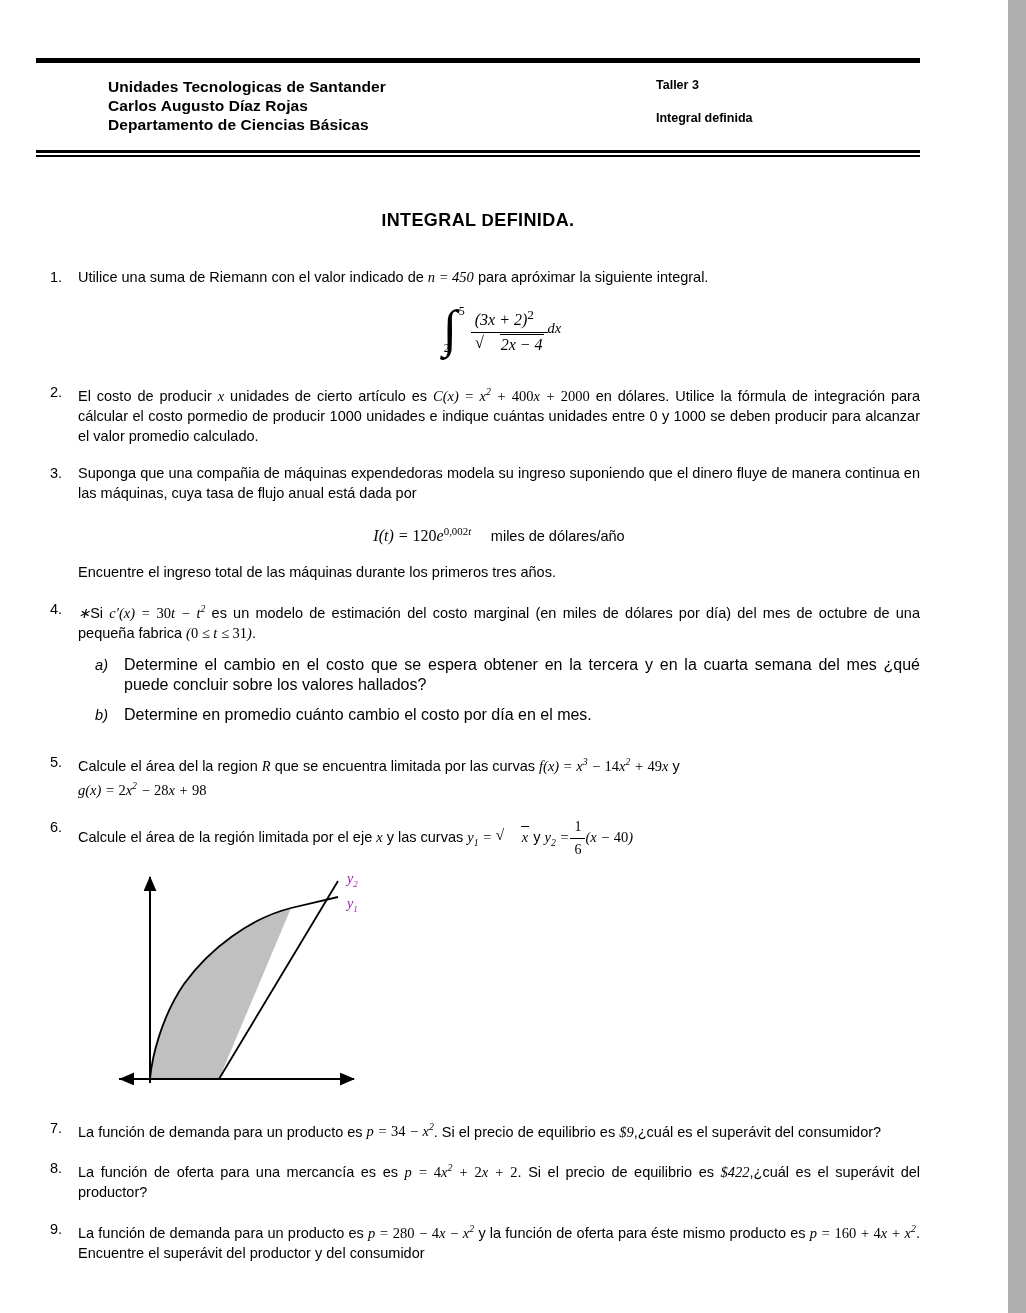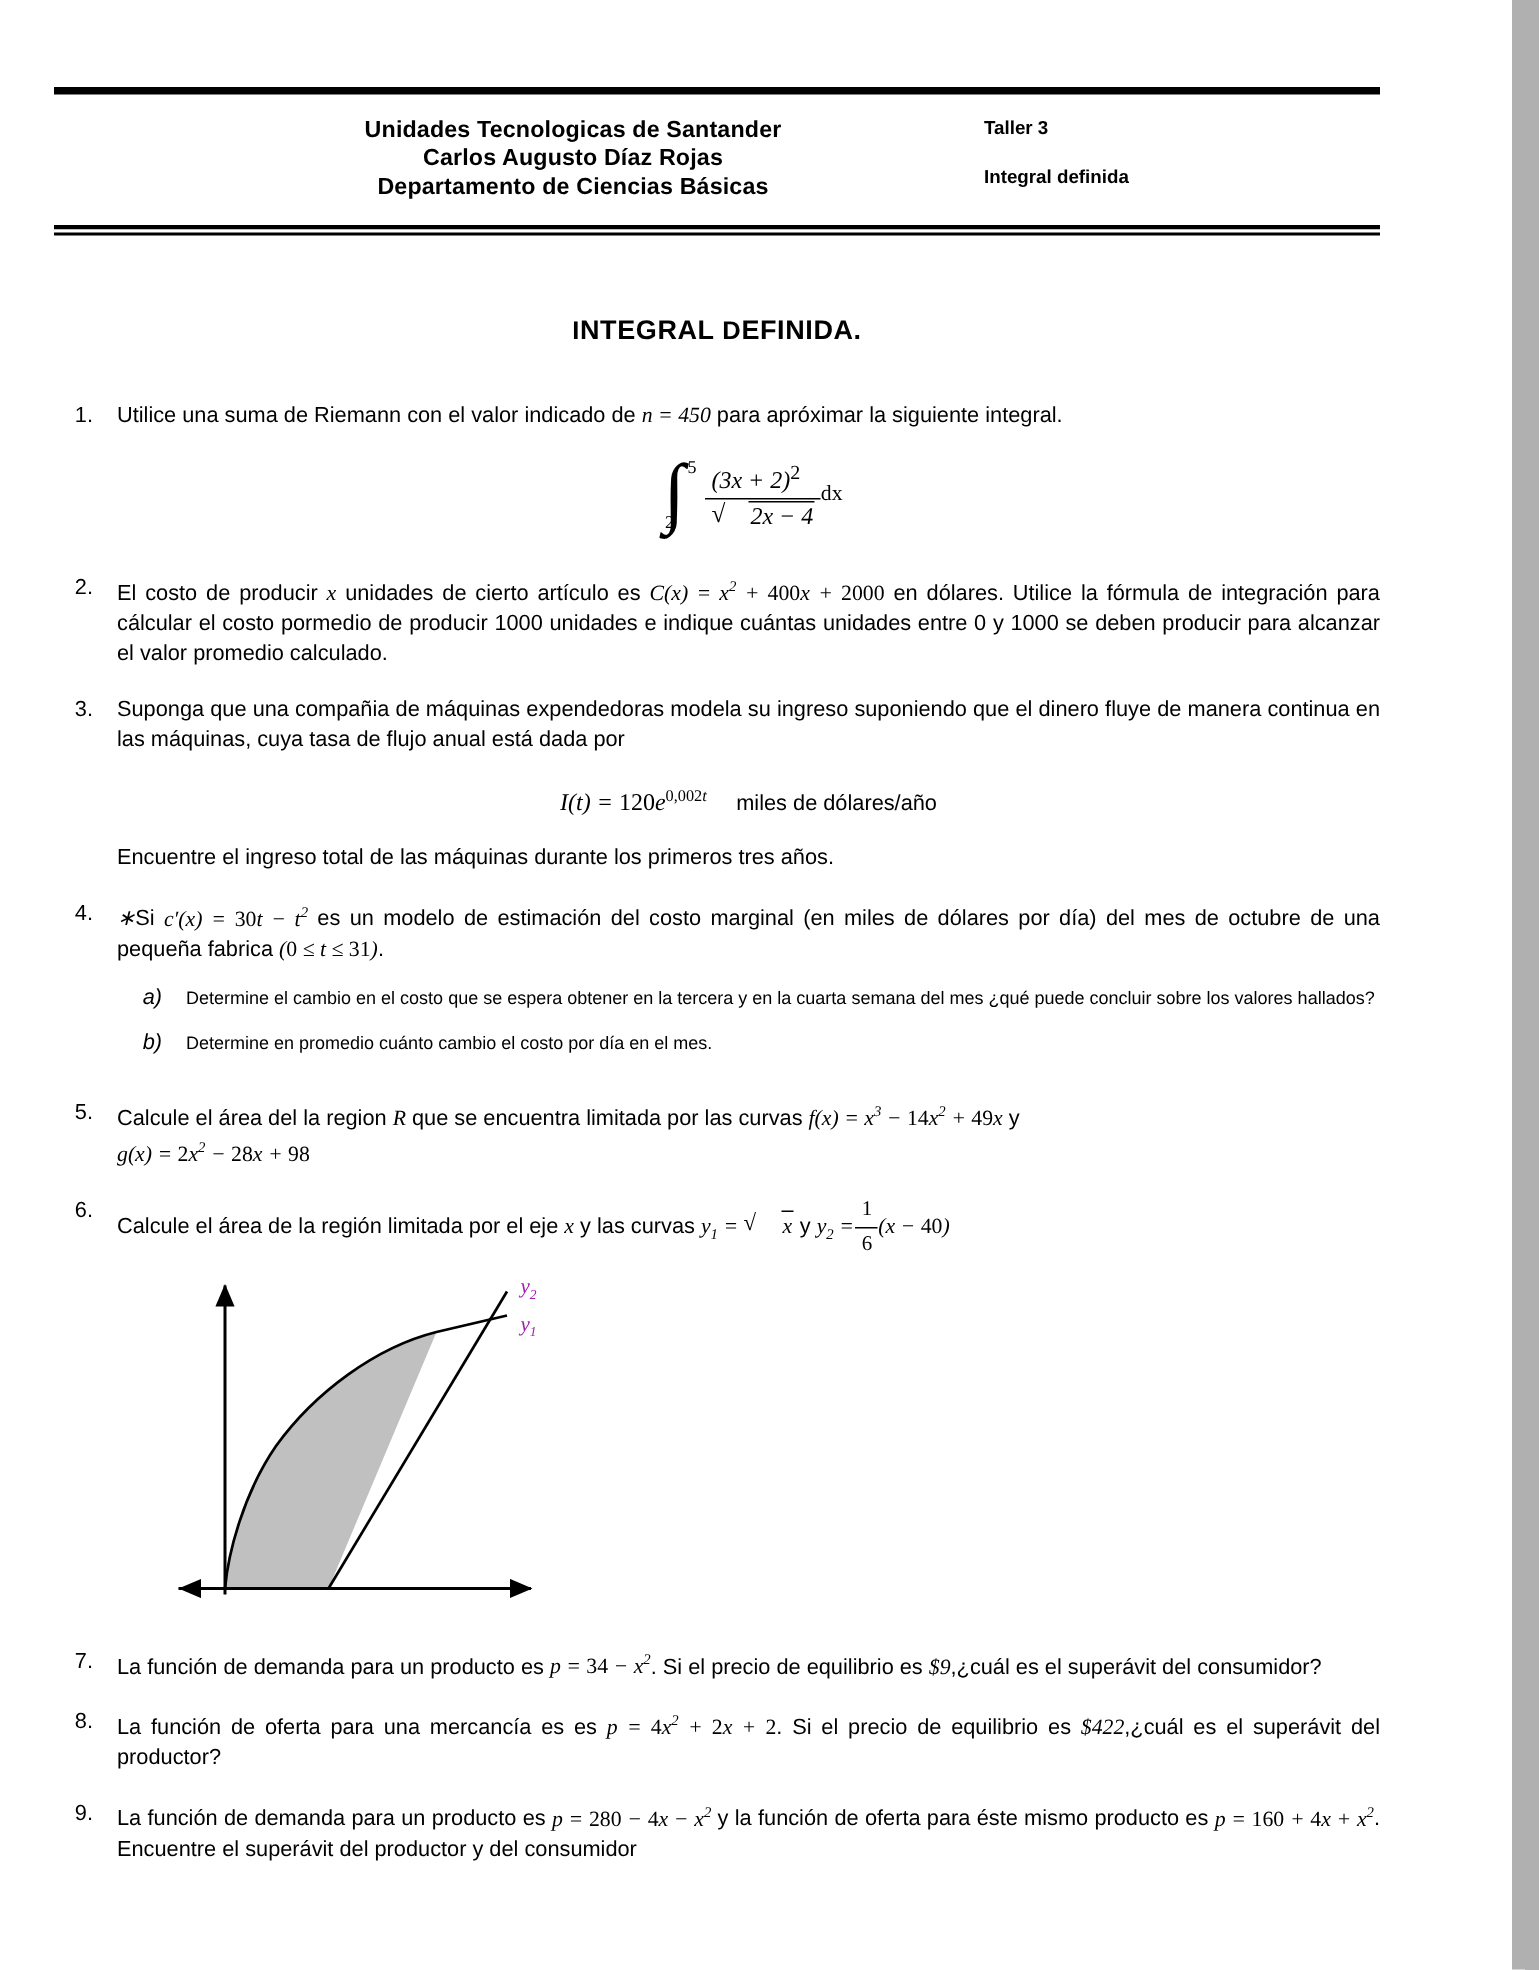--- a/index.html
+++ b/index.html
@@ -51,21 +51,20 @@
   .header-row {
     display: flex;
     align-items: flex-start;
     padding-top: 14px;
     padding-bottom: 16px;
   }
   .header-left {
     flex: 0 0 620px;
     padding-left: 72px;
     box-sizing: border-box;
-    text-align: center;
   }
   .header-left div {
     font-weight: bold;
     font-size: 15.5px;
     line-height: 19px;
     letter-spacing: 0.1px;
   }
   .header-right {
     flex: 1 1 auto;
   }
@@ -129,21 +128,21 @@
     flex: 0 0 46px;
     text-align: right;
     padding-right: 16px;
     box-sizing: border-box;
     font-style: italic;
     font-size: 14.5px;
     line-height: 20px;
   }
   .subbody {
     flex: 1 1 auto;
-    font-size: 12px;
+    font-size: 16px;
     line-height: 20px;
     text-align: justify;
   }
 
   
   .math {
     font-family: "Liberation Serif", serif;
     font-style: italic;
     white-space: nowrap;
   }
@@ -224,21 +223,21 @@
     top: -1px;
     font-size: 1.05em;
   }
   .sqrt .rad-body {
     display: inline-block;
     border-top: 1.1px solid #000;
     padding: 0 1px;
     margin-left: 16px;
   }
 
-  .dx { font-family: "Liberation Serif", serif; }
+  .dx { font-style: italic; font-family: "Liberation Serif", serif; }
 
   .plainwrap {
     font-family: "Liberation Sans", sans-serif;
     font-style: normal;
     font-size: 14.5px;
   }
 
   
   .figure {
     position: relative;

